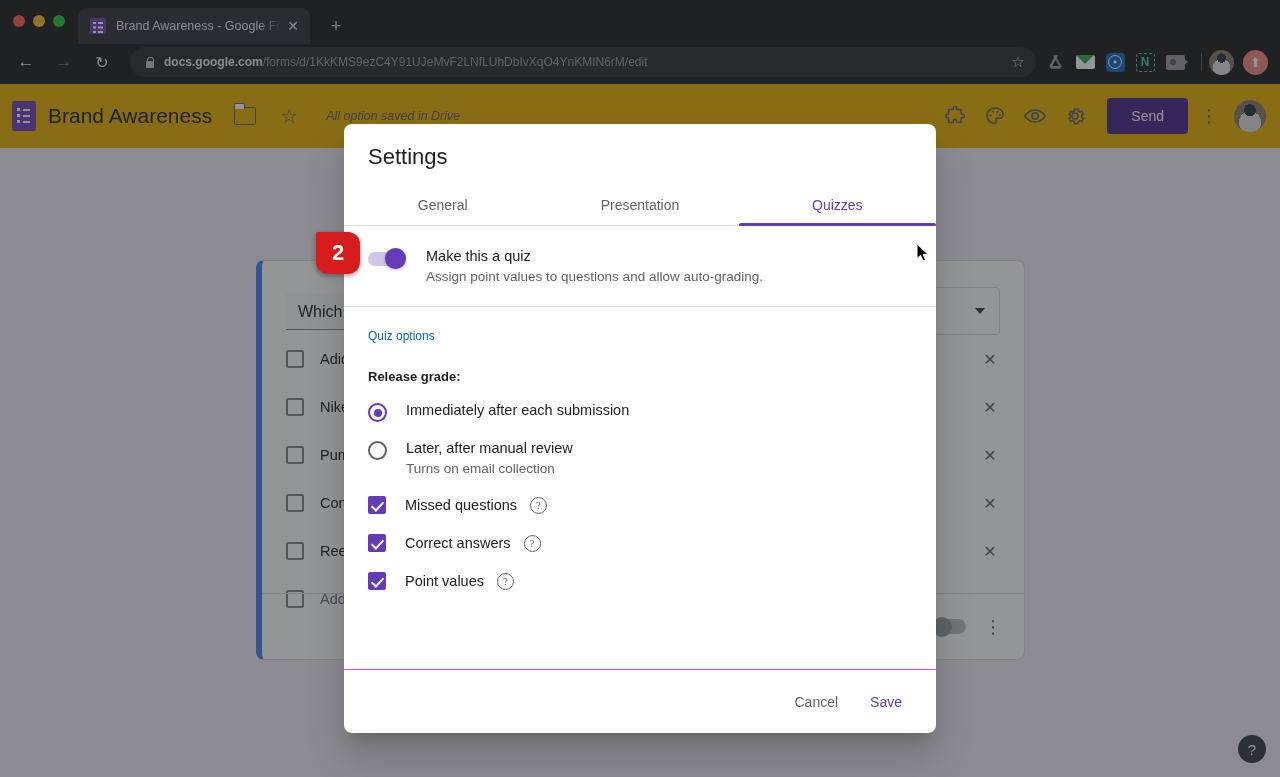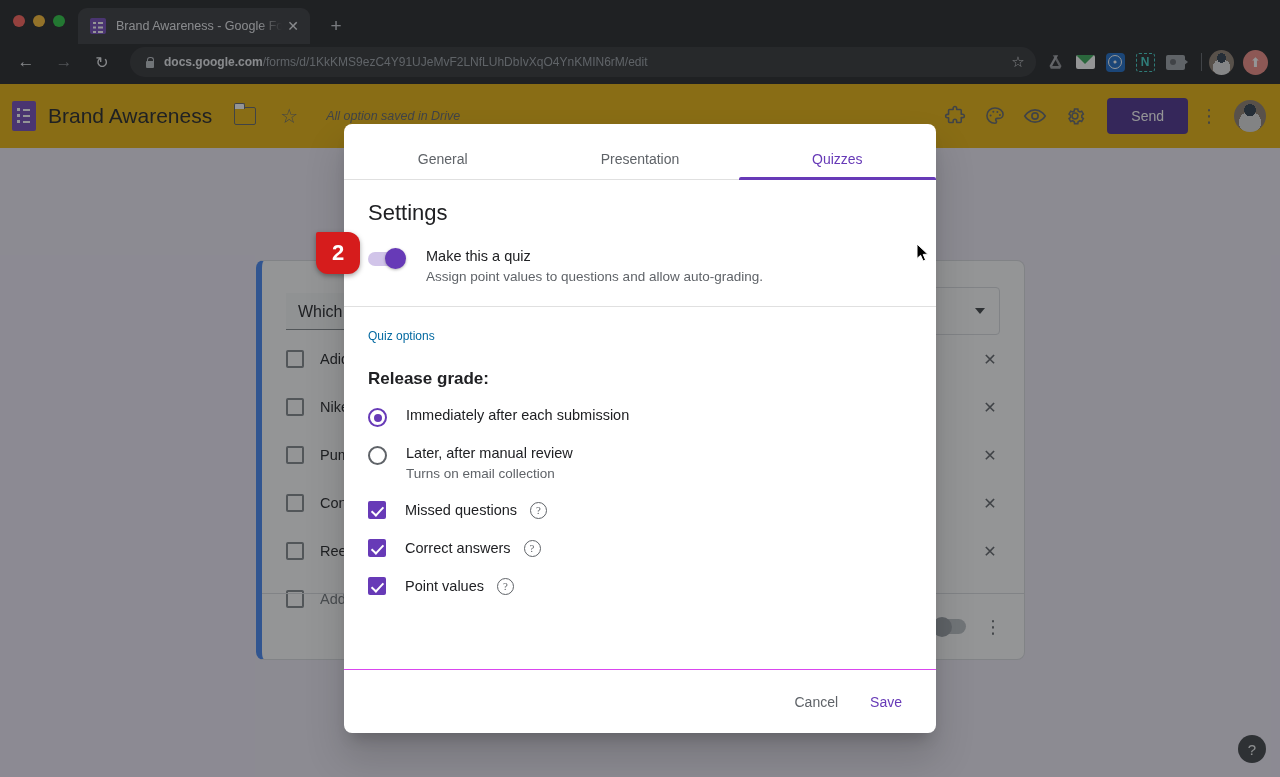--- a/index.html
+++ b/index.html
@@ -418,21 +418,21 @@
   #quiz-toggle-label { font-size: 14.5px; color: #202124; font-weight: 500; }
   #quiz-toggle-sub { font-size: 13.5px; color: #5f6368; margin-top: 5px; }
 
   #dialog-content {
     flex: 1 1 auto;
     padding: 22px 24px 0 24px;
     overflow: hidden;
   }
   #quiz-options-title { font-size: 12px; color: #0369a1; }
   .section-label {
-    font-size: 17px; color: #202124; font-weight: 700;
+    font-size: 13px; color: #202124; font-weight: 700;
     margin-top: 26px;
   }
   .radio-row {
     display: flex; align-items: flex-start;
     margin-top: 18px; cursor: pointer;
   }
   .radio {
     width: 19px; height: 19px; border-radius: 50%;
     border: 2px solid #5f6368;
     flex: 0 0 auto; margin-right: 19px; margin-top: 1px;
@@ -651,27 +651,27 @@
     </div>
 
   </div>
 
   <div id="help-fab">?</div>
 </div>
 
 <div id="scrim"></div>
 
 <div id="settings-dialog">
+  <div id="dialog-title">Settings</div>
+
   <div id="dialog-tabs">
     <div class="dlg-tab">General</div>
     <div class="dlg-tab">Presentation</div>
     <div class="dlg-tab active">Quizzes</div>
   </div>
-
-  <div id="dialog-title">Settings</div>
 
   <div id="quiz-toggle-row">
     <div id="quiz-toggle"></div>
     <div id="quiz-toggle-text">
       <div id="quiz-toggle-label">Make this a quiz</div>
       <div id="quiz-toggle-sub">Assign point values to questions and allow auto-grading.</div>
     </div>
   </div>
 
   <div id="dialog-content">

